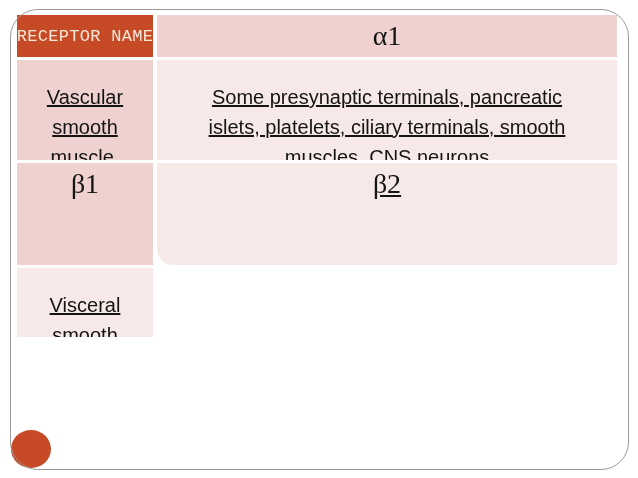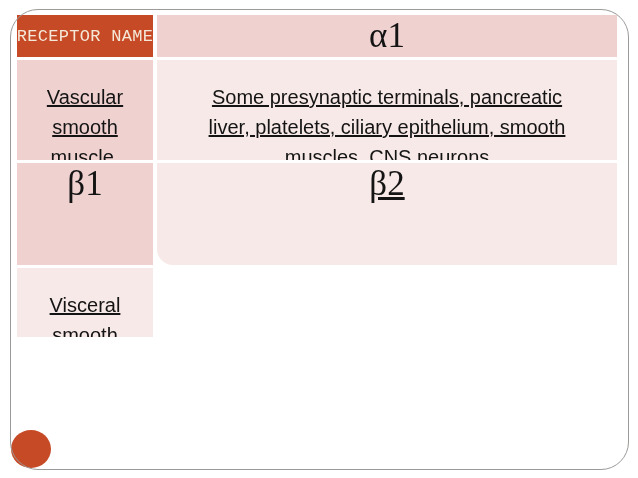--- a/index.html
+++ b/index.html
@@ -44,21 +44,21 @@
     background:var(--accent);
     color:var(--header-text);
     font-family:Liberation Mono, monospace;
     font-size:17px;
     letter-spacing:.3px;
     display:flex;align-items:center;justify-content:center;
     white-space:nowrap;
   }
   .gcell{
     font-family:"Liberation Serif",serif;
-    font-size:35px;line-height:30px;
+    font-size:28px;line-height:30px;
     color:var(--body-text);
     text-align:center;
     padding-top:6px;
   }
   .lcell{
     font-size:20px;line-height:30px;
     color:var(--body-text);
     text-align:center;
     padding-top:22px;
     text-decoration:underline;
@@ -76,21 +76,21 @@
 <div class="receptor-table">
 
   <div class="cell hcell">RECEPTOR NAME</div>
 
   <div class="cell gcell band-a">α1</div>
   <div class="cell lcell band-a">
     <div class="loc-text">Vascular smooth muscle, visceral smooth muscle, radial smooth muscle of iris, CNS neurons</div>
   </div>
 
   <div class="cell lcell band-b">
-    <div class="loc-text">Some presynaptic terminals, pancreatic liver, platelets, ciliary epithelium, smooth muscles, CNS neurons</div>
+    <div class="loc-text">Some presynaptic terminals, pancreatic islets, platelets, ciliary terminals, smooth muscles, CNS neurons</div>
   </div>
 
   <div class="cell gcell band-a">β1</div>
 
   <div class="cell gcell band-b corner-bl">β2</div>
   <div class="cell lcell band-b">
     <div class="loc-text">Visceral smooth muscle, vascular smooth muscle, liver, myocardium, skeletal muscle, some presynaptic terminals, CNS neurons</div>
   </div>
 
 </div>

